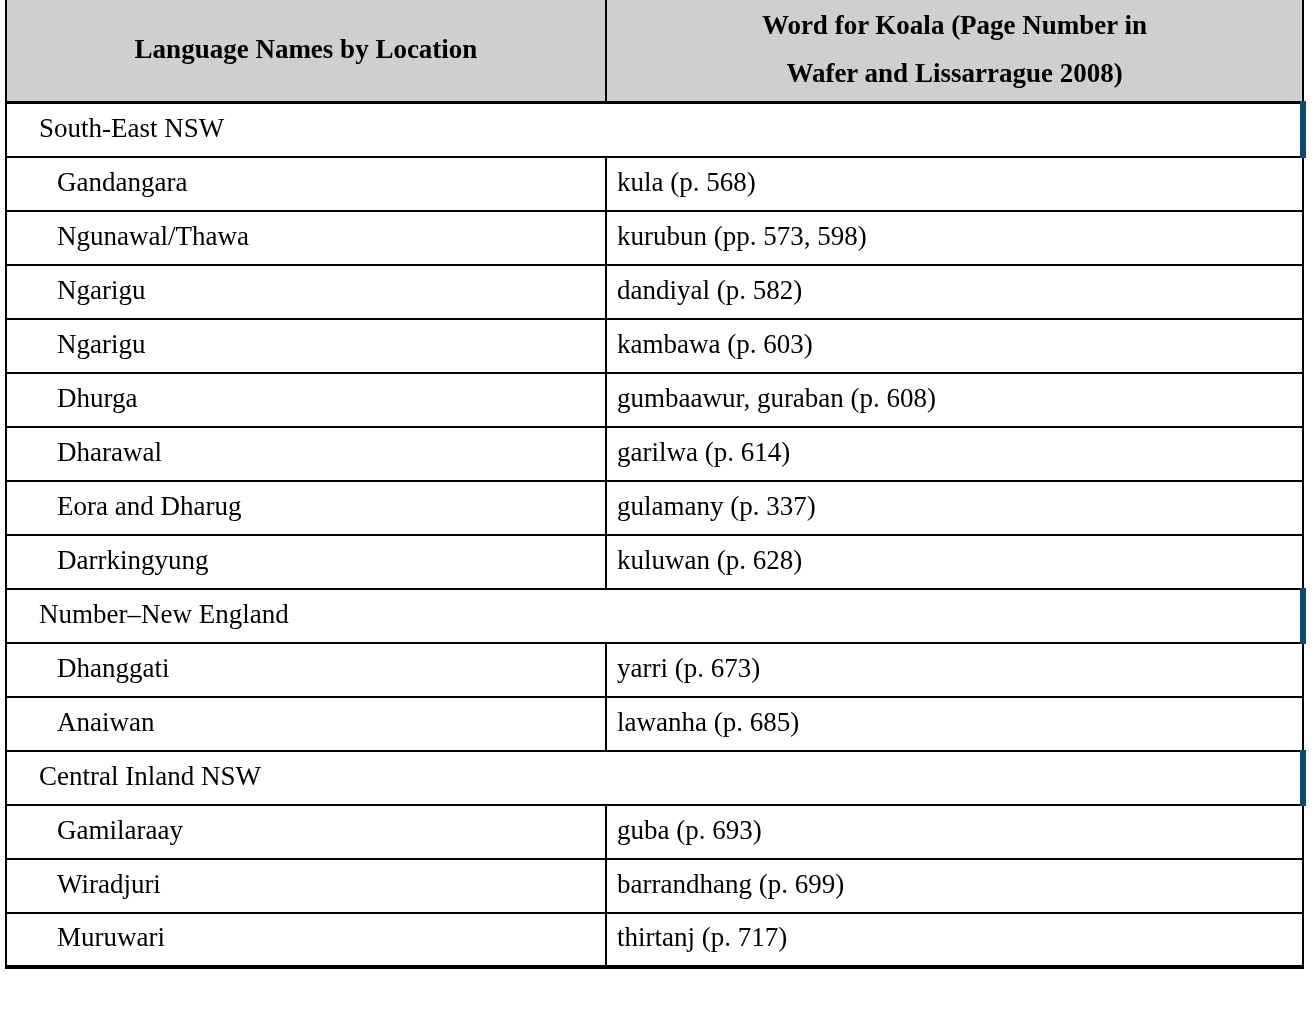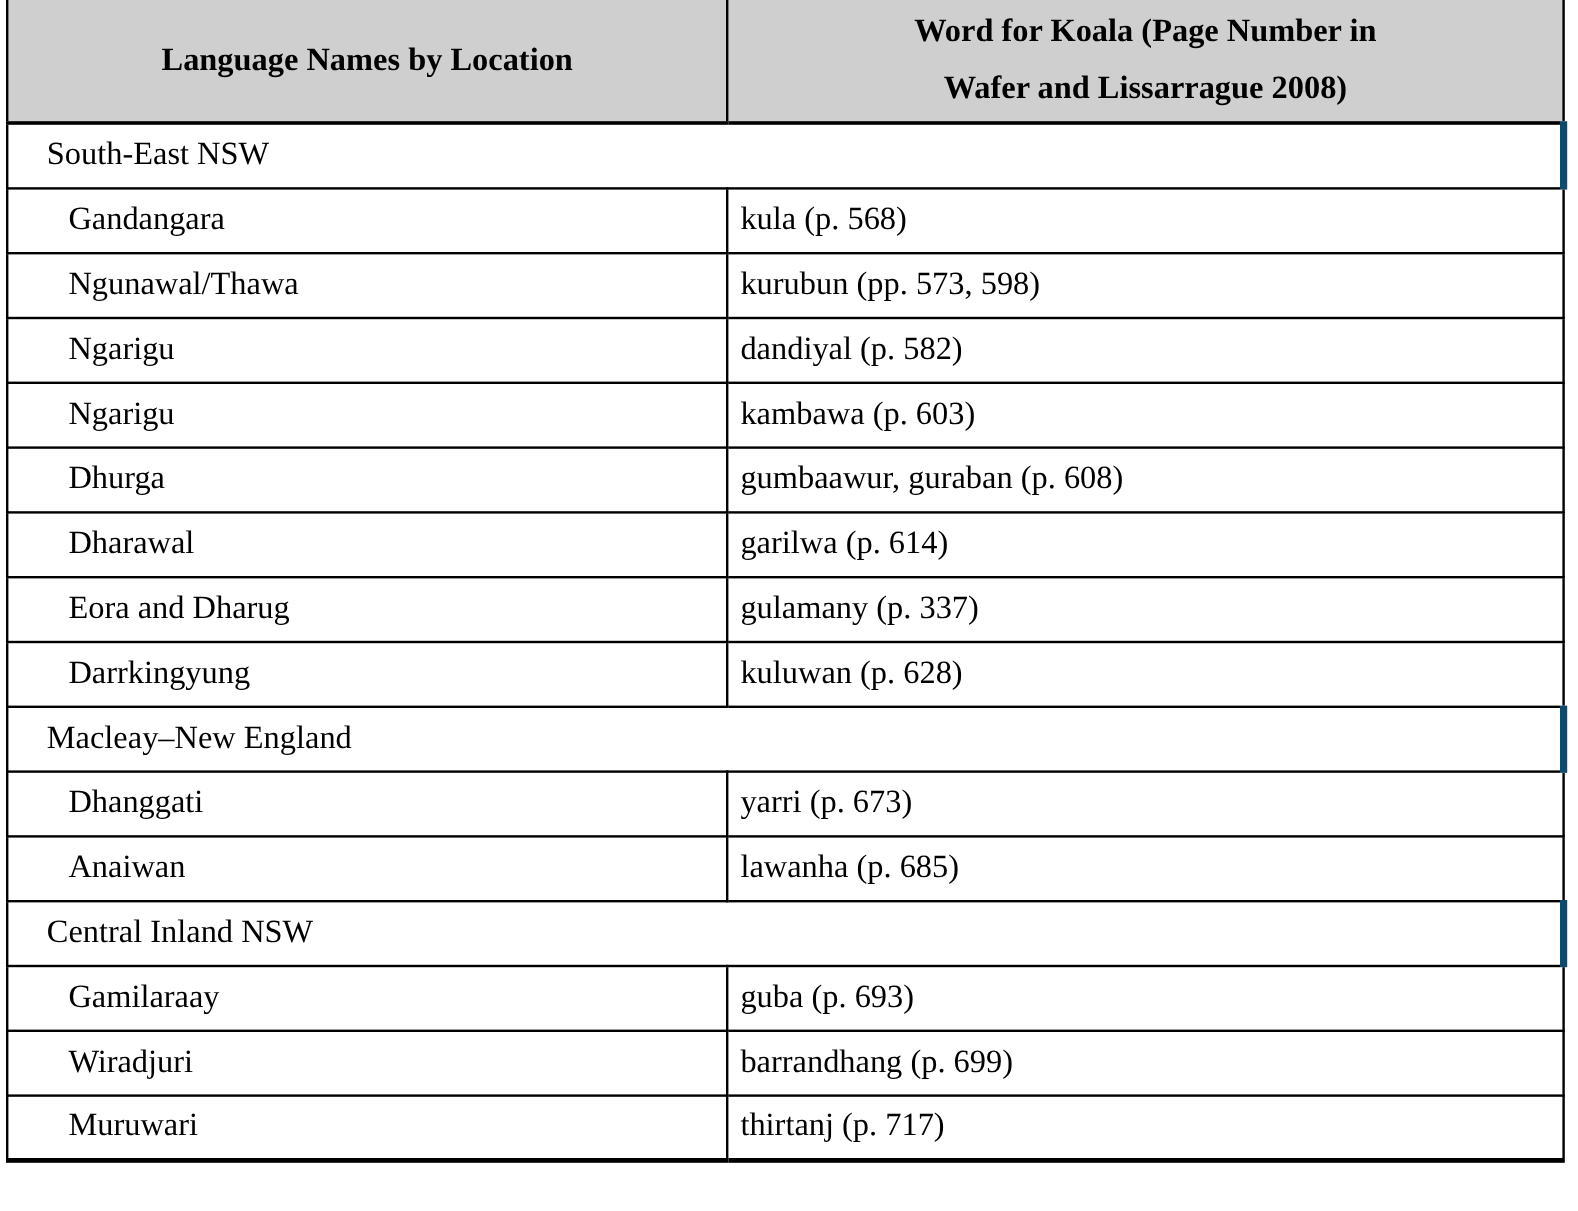--- a/index.html
+++ b/index.html
@@ -149,21 +149,21 @@
         </tr>
         <tr>
           <td class="cell-lang indented">Eora and Dharug</td>
           <td class="cell-word">gulamany (p. 337)</td>
         </tr>
         <tr>
           <td class="cell-lang indented">Darrkingyung</td>
           <td class="cell-word">kuluwan (p. 628)</td>
         </tr>
         <tr>
-          <td class="cell-group" colspan="2">Macleay–New England</td>
+          <td class="cell-group" colspan="2">Number–New England</td>
         </tr>
         <tr>
           <td class="cell-lang indented">Dhanggati</td>
           <td class="cell-word">yarri (p. 673)</td>
         </tr>
         <tr>
           <td class="cell-lang indented">Anaiwan</td>
           <td class="cell-word">lawanha (p. 685)</td>
         </tr>
         <tr>

